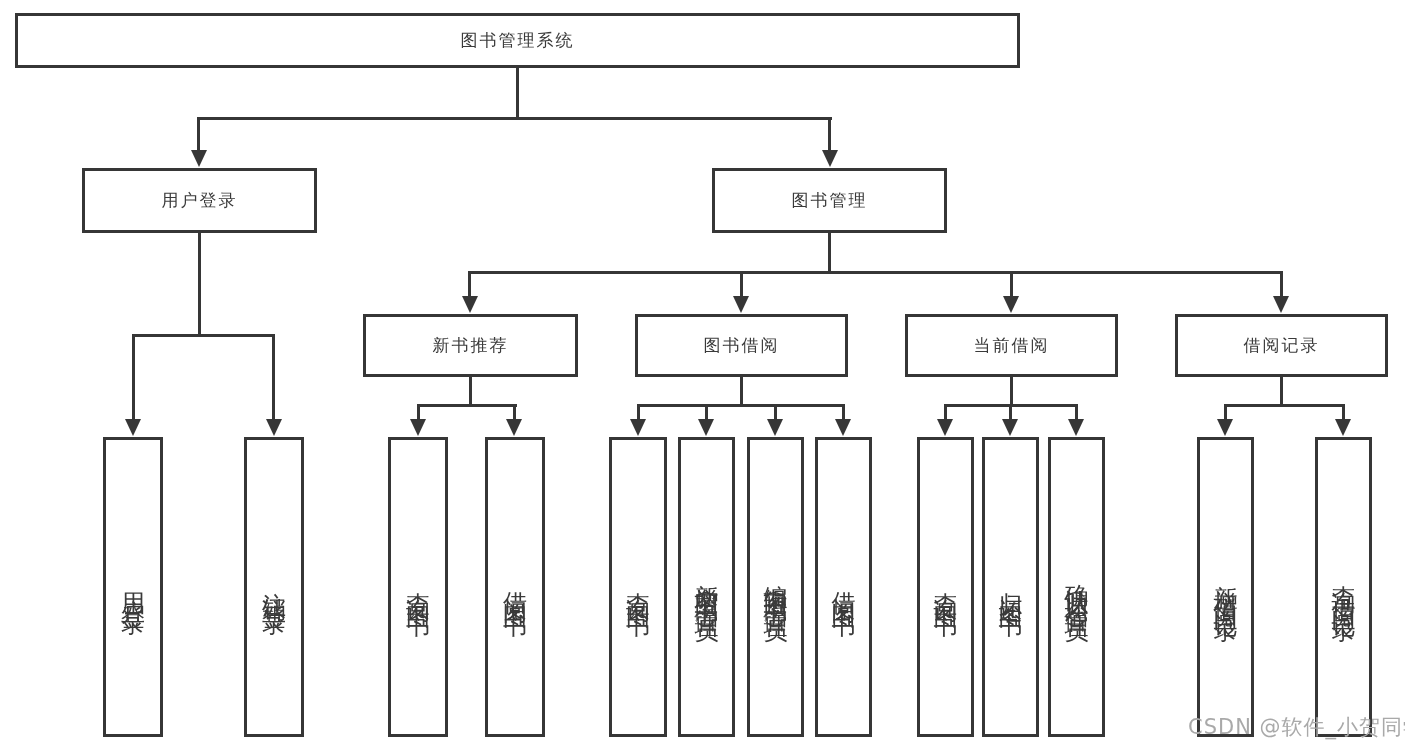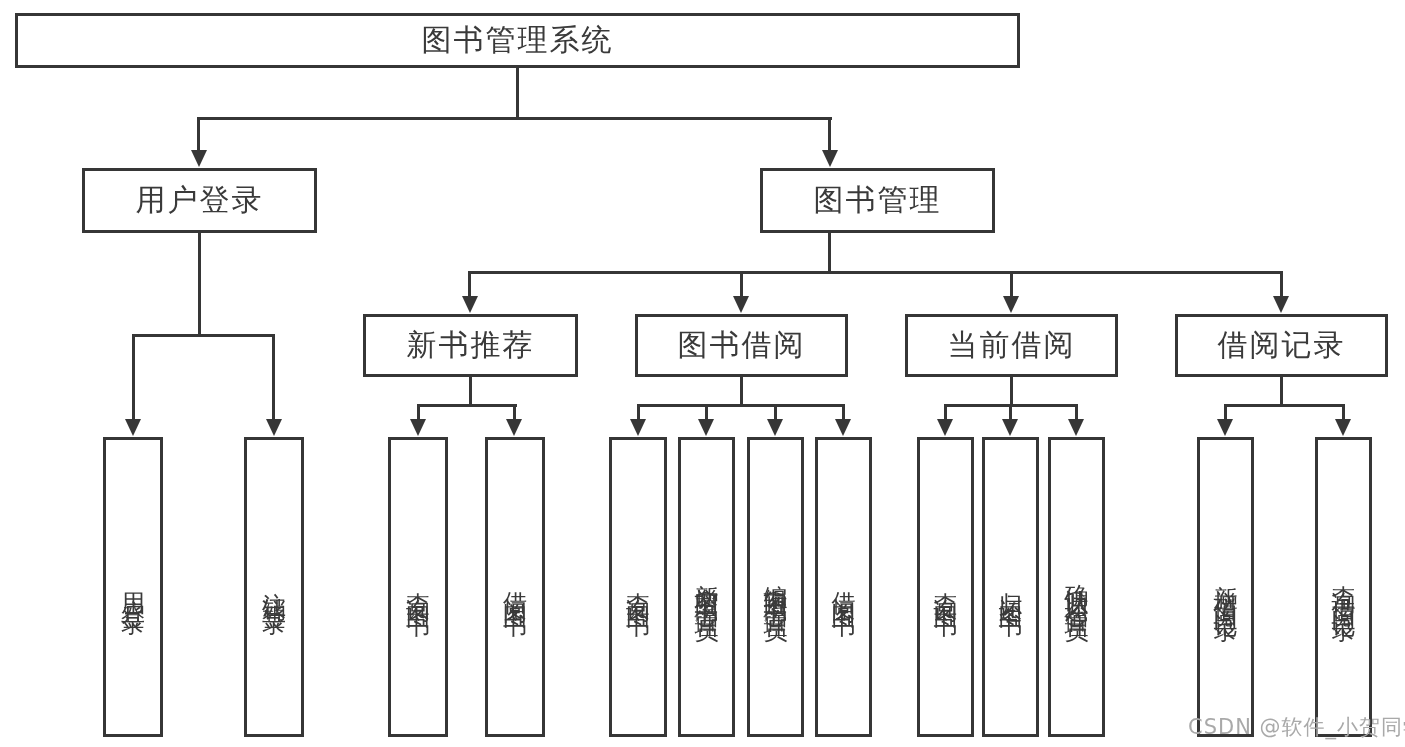--- a/index.html
+++ b/index.html
@@ -18,21 +18,21 @@
   }
   .box{
     position:absolute;
     box-sizing:border-box;
     border:3px solid var(--line);
     background:var(--background);
     display:flex;align-items:center;justify-content:center;
     color:var(--text);
   }
   .hlabel{
-    font-size:30px;
+    font-size:17px;
     letter-spacing:2px;
     white-space:nowrap;
     color:var(--text);
   }
   .leaf .vtext{
     writing-mode:vertical-rl;
     text-orientation:mixed;
     font-size:24px;
     letter-spacing:7px;
     line-height:1;
@@ -71,21 +71,21 @@
   <div class="line vl" style="left:516px;top:68px;height:51px;"></div>
   <div class="line hl" style="left:197px;top:117px;width:635px;"></div>
   <div class="line vl" style="left:197px;top:117px;height:35px;"></div>
   <div class="arrowhead" style="left:191px;top:150px;"></div>
   <div class="line vl" style="left:828px;top:117px;height:35px;"></div>
   <div class="arrowhead" style="left:822px;top:150px;"></div>
 
   <div class="box" style="left:82px;top:168px;width:235px;height:65px;">
     <span class="hlabel">用户登录</span>
   </div>
-  <div class="box" style="left:712px;top:168px;width:235px;height:65px;margin-left:48px;">
+  <div class="box" style="left:712px;top:168px;width:235px;height:65px;">
     <span class="hlabel">图书管理</span>
   </div>
 
   <div class="line vl" style="left:198px;top:233px;height:103px;"></div>
   <div class="line hl" style="left:132px;top:334px;width:143px;"></div>
   <div class="line vl" style="left:132px;top:334px;height:86px;"></div>
   <div class="arrowhead" style="left:125px;top:419px;"></div>
   <div class="line vl" style="left:272px;top:334px;height:86px;"></div>
   <div class="arrowhead" style="left:266px;top:419px;"></div>
 

